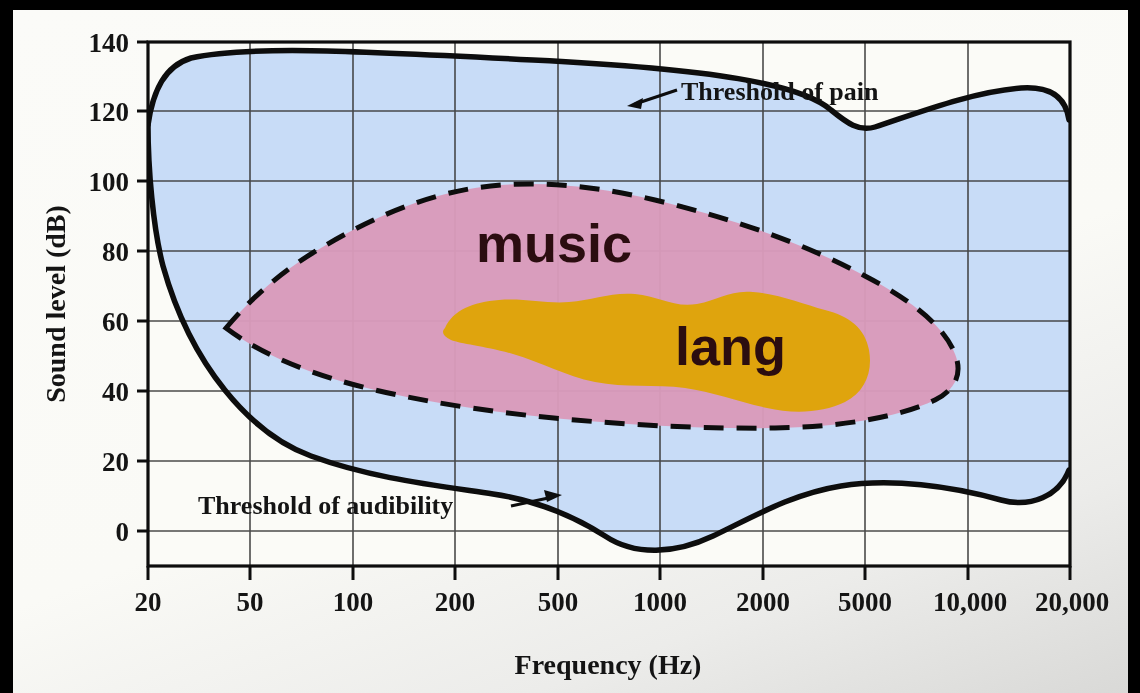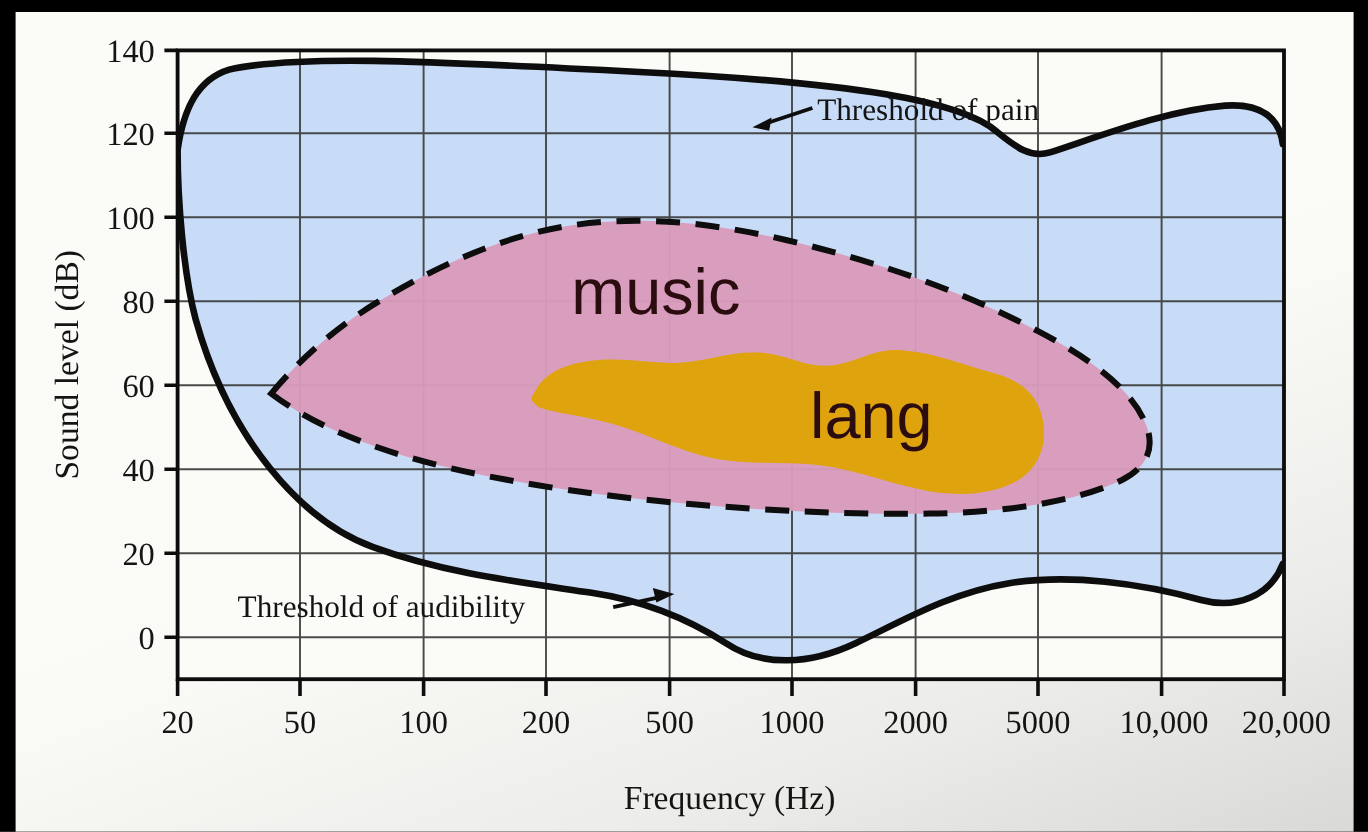--- a/index.html
+++ b/index.html
@@ -11,20 +11,21 @@
     width: 1140px;
     height: 693px;
     overflow: hidden;
     font-family: "Liberation Serif", serif;
   }
   #figure {
     position: absolute;
     left: 0; top: 0;
     width: 1140px;
     height: 500px;
+    font-weight: bold;
   }
   .frame {
     position: absolute;
     left: 13px;
     top: 10px;
     width: 1115px;
     height: 683px;
     background: linear-gradient(160deg,#fbfbf8 0%, #fafaf6 55%, #ececea 80%, #d9d9d7 100%);
   }
   svg.plot { position:absolute; left:0; top:0; }

